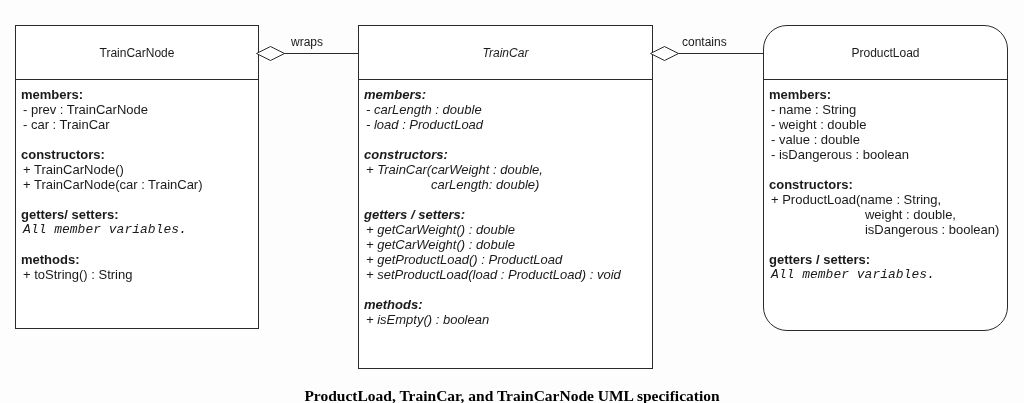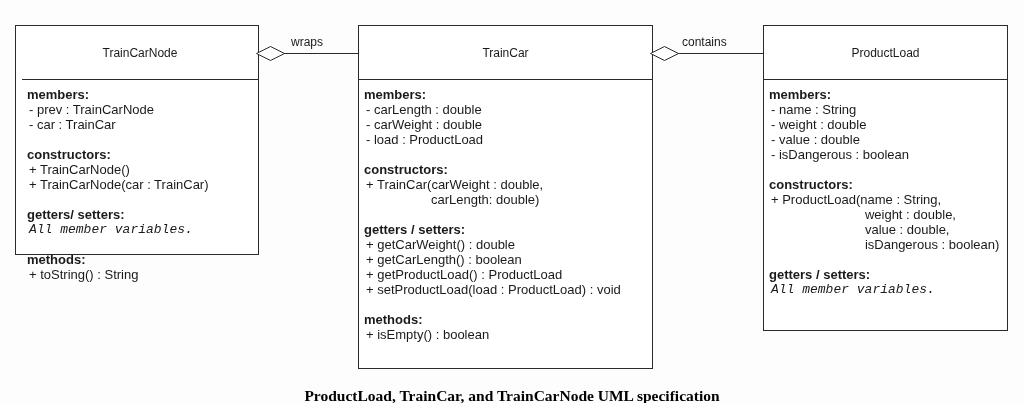--- a/index.html
+++ b/index.html
@@ -46,23 +46,23 @@
   .caption {
     position: absolute;
     left: 0; right: 0;
     top: 387px;
     text-align: center;
     font-family: "Liberation Serif", "DejaVu Serif", serif;
     font-weight: bold;
     font-size: 15.5px;
     color: #000;
   }
-  #box-traincarnode { left: 15px;  top: 25px; width: 244px; height: 230px; padding-left: 6px; }
-  #box-traincar     { left: 358px; top: 25px; width: 295px; height: 344px; }
-  #box-productload  { left: 763px; top: 25px; width: 245px; height: 306px; }
+  #box-traincarnode { left: 15px;  top: 25px; width: 244px; height: 304px; }
+  #box-traincar     { left: 358px; top: 25px; width: 295px; height: 344px; font-style: italic; }
+  #box-productload  { left: 763px; top: 25px; width: 245px; height: 306px; border-radius: 24px; }
   #line-wraps    { left: 259px; top: 53px; width: 100px; }
   #line-contains { left: 652px; top: 53px; width: 112px; }
   #diamond-wraps    { left: 256px; top: 46px; }
   #diamond-contains { left: 650px; top: 46px; }
   #label-wraps    { left: 291px; top: 35px; }
   #label-contains { left: 682px; top: 35px; }
 </style>
 </head>
 <body>
 
@@ -89,32 +89,31 @@
     </div>
   </div>
 </div>
 
 <div class="class-box" id="box-traincar">
   <div class="class-title">TrainCar</div>
   <div class="class-body">
     <div class="section">
       <div class="sec-header">members:</div>
       <div class="sec-line">- carLength : double</div>
-      <div class="sec-line">- carWeight : double</div>
       <div class="sec-line">- load : ProductLoad</div>
     </div>
     <div class="section">
       <div class="sec-header">constructors:</div>
       <div class="sec-line">+ TrainCar(carWeight : double,</div>
       <div class="sec-line">                  carLength: double)</div>
     </div>
     <div class="section">
       <div class="sec-header">getters / setters:</div>
       <div class="sec-line">+ getCarWeight() : double</div>
-      <div class="sec-line">+ getCarLength() : boolean</div>
+      <div class="sec-line">+ getCarWeight() : dobule</div>
       <div class="sec-line">+ getProductLoad() : ProductLoad</div>
       <div class="sec-line">+ setProductLoad(load : ProductLoad) : void</div>
     </div>
     <div class="section">
       <div class="sec-header">methods:</div>
       <div class="sec-line">+ isEmpty() : boolean</div>
     </div>
   </div>
 </div>
 
@@ -125,21 +124,20 @@
       <div class="sec-header">members:</div>
       <div class="sec-line">- name : String</div>
       <div class="sec-line">- weight : double</div>
       <div class="sec-line">- value : double</div>
       <div class="sec-line">- isDangerous : boolean</div>
     </div>
     <div class="section">
       <div class="sec-header">constructors:</div>
       <div class="sec-line">+ ProductLoad(name : String,</div>
       <div class="sec-line">                          weight : double,</div>
-      <div class="sec-line">                          value : double,</div>
       <div class="sec-line">                          isDangerous : boolean)</div>
     </div>
     <div class="section">
       <div class="sec-header">getters / setters:</div>
       <div class="sec-line italic">All member variables.</div>
     </div>
   </div>
 </div>
 
 <div class="conn-line" id="line-wraps"></div>

